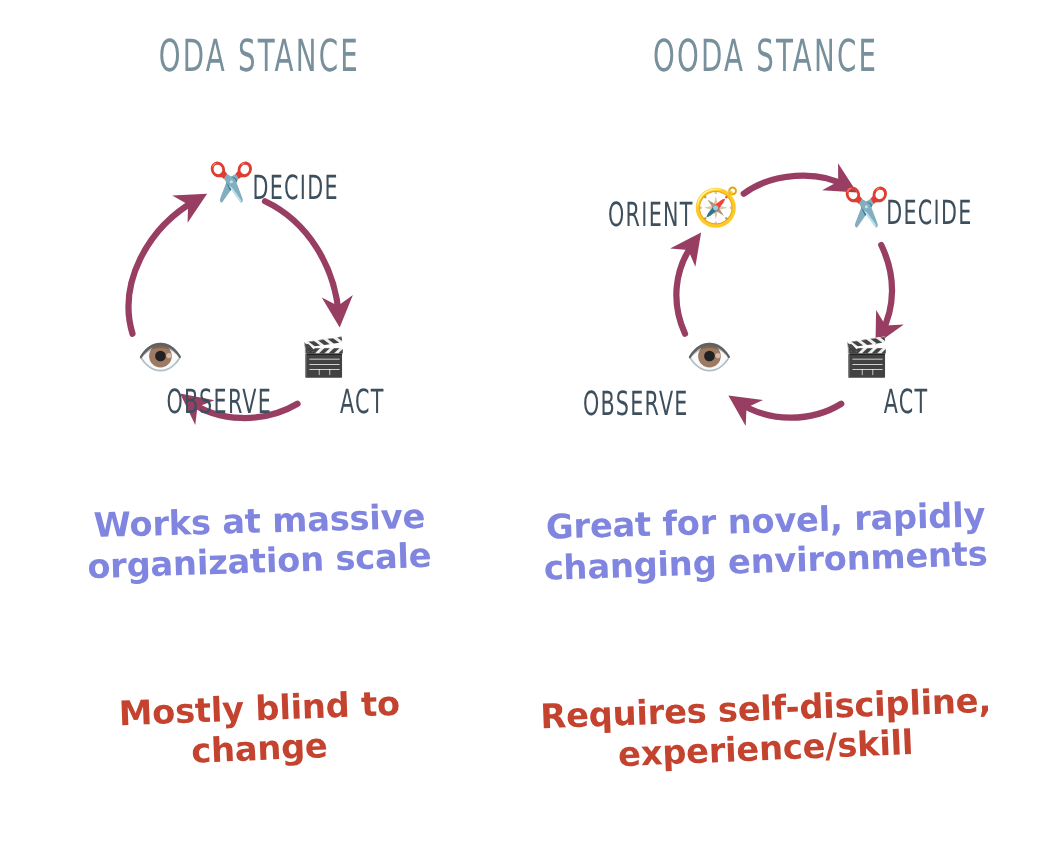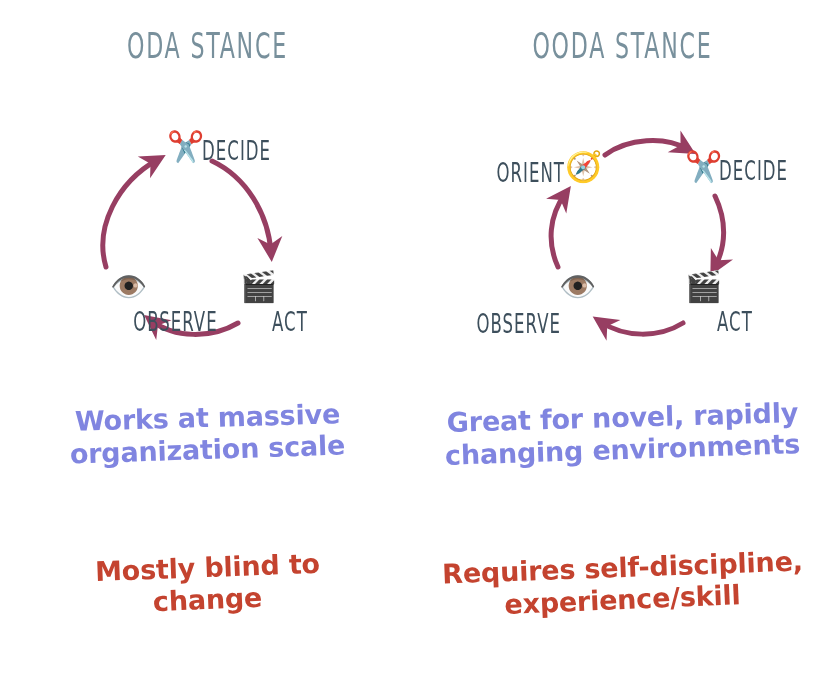--- a/index.html
+++ b/index.html
@@ -21,21 +21,21 @@
     height: 674px;
     background: #ffffff;
   }
   .col {
     position: absolute;
     top: 0;
     width: 415px;
     height: 674px;
   }
   #col-left  { left: 0; }
-  #col-right { left: 415px; }
+  #col-right { left: 405px; }
 
   
   .stance-title {
     position: absolute;
     top: 28px;
     left: 0;
     width: 415px;
     text-align: center;
     font-family: "DejaVu Sans Condensed", "Liberation Sans Narrow", "Liberation Sans", sans-serif;
     font-size: 30px;

